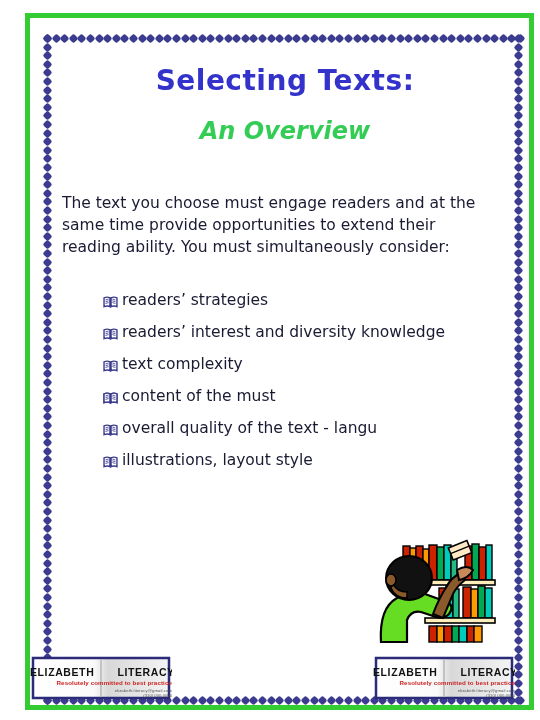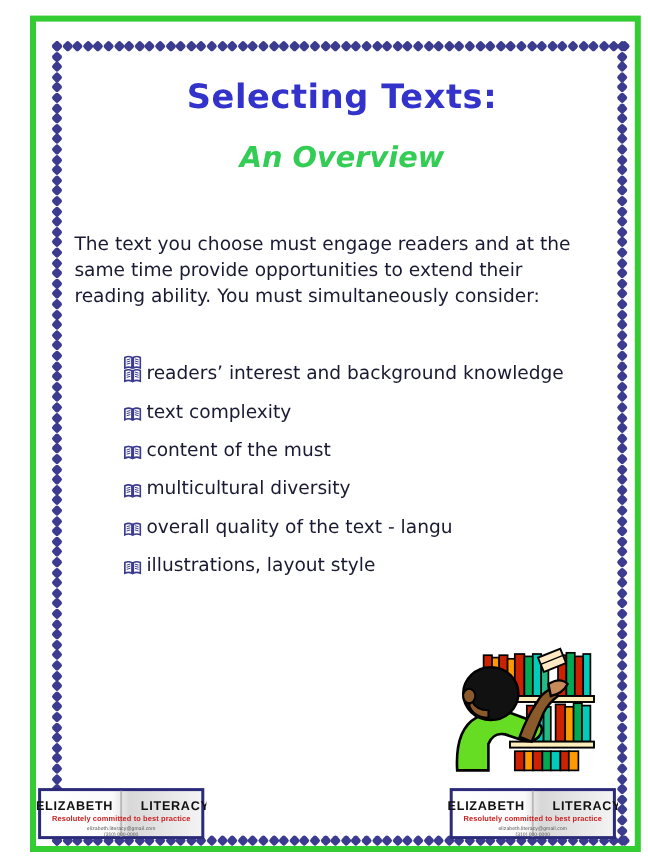--- a/index.html
+++ b/index.html
@@ -144,21 +144,21 @@
   .logo-inner {
     position: absolute;
     left: 0; top: 0;
     width: 142px;
     height: 46px;
   }
   .logo-txt {
     position: absolute;
     left: 0;
     width: 142px;
-    text-align: center;
+    text-align: right;
     font-family: "Liberation Sans", sans-serif;
     white-space: nowrap;
     overflow: hidden;
   }
   .logo-name {
     top: 11px;
     font-size: 10.5px;
     font-weight: bold;
     letter-spacing: 0.6px;
     color: #111111;
@@ -470,27 +470,27 @@
   <div id="subtitle">An Overview</div>
 
   <div id="intro">The text you choose must engage readers and at the same time provide opportunities to extend their reading ability.  You must simultaneously consider:</div>
 
   <div id="bullets">
       <div class="bullet-item"><span class="book-bullet"><svg viewBox="0 0 16 13" width="15" height="12">
             <path d="M1 2 Q4.5 0.4 7.4 2 L7.4 11.6 Q4.5 10 1 11.6 Z" fill="#ffffff" stroke="#3b3b8f" stroke-width="1.5"></path>
             <path d="M15 2 Q11.5 0.4 8.6 2 L8.6 11.6 Q11.5 10 15 11.6 Z" fill="#ffffff" stroke="#3b3b8f" stroke-width="1.5"></path>
             <rect x="7.4" y="1.6" width="1.2" height="10.2" fill="#3b3b8f"></rect>
             <path d="M2.6 4.3 L6 3.3 M2.6 6.2 L6 5.2 M2.6 8.1 L6 7.1 M10 3.3 L13.4 4.3 M10 5.2 L13.4 6.2 M10 7.1 L13.4 8.1" stroke="#3b3b8f" stroke-width="0.9"></path>
-          </svg></span></div>
+          </svg></span><span>readers’ strategies</span></div>
       <div class="bullet-item two-line"><span class="book-bullet"><svg viewBox="0 0 16 13" width="15" height="12">
             <path d="M1 2 Q4.5 0.4 7.4 2 L7.4 11.6 Q4.5 10 1 11.6 Z" fill="#ffffff" stroke="#3b3b8f" stroke-width="1.5"></path>
             <path d="M15 2 Q11.5 0.4 8.6 2 L8.6 11.6 Q11.5 10 15 11.6 Z" fill="#ffffff" stroke="#3b3b8f" stroke-width="1.5"></path>
             <rect x="7.4" y="1.6" width="1.2" height="10.2" fill="#3b3b8f"></rect>
             <path d="M2.6 4.3 L6 3.3 M2.6 6.2 L6 5.2 M2.6 8.1 L6 7.1 M10 3.3 L13.4 4.3 M10 5.2 L13.4 6.2 M10 7.1 L13.4 8.1" stroke="#3b3b8f" stroke-width="0.9"></path>
-          </svg></span><span>readers’ interest and background knowledge</span></div>
+          </svg></span><span>readers’ interest and diversity knowledge</span></div>
       <div class="bullet-item"><span class="book-bullet"><svg viewBox="0 0 16 13" width="15" height="12">
             <path d="M1 2 Q4.5 0.4 7.4 2 L7.4 11.6 Q4.5 10 1 11.6 Z" fill="#ffffff" stroke="#3b3b8f" stroke-width="1.5"></path>
             <path d="M15 2 Q11.5 0.4 8.6 2 L8.6 11.6 Q11.5 10 15 11.6 Z" fill="#ffffff" stroke="#3b3b8f" stroke-width="1.5"></path>
             <rect x="7.4" y="1.6" width="1.2" height="10.2" fill="#3b3b8f"></rect>
             <path d="M2.6 4.3 L6 3.3 M2.6 6.2 L6 5.2 M2.6 8.1 L6 7.1 M10 3.3 L13.4 4.3 M10 5.2 L13.4 6.2 M10 7.1 L13.4 8.1" stroke="#3b3b8f" stroke-width="0.9"></path>
           </svg></span><span>text complexity</span></div>
       <div class="bullet-item"><span class="book-bullet"><svg viewBox="0 0 16 13" width="15" height="12">
             <path d="M1 2 Q4.5 0.4 7.4 2 L7.4 11.6 Q4.5 10 1 11.6 Z" fill="#ffffff" stroke="#3b3b8f" stroke-width="1.5"></path>
             <path d="M15 2 Q11.5 0.4 8.6 2 L8.6 11.6 Q11.5 10 15 11.6 Z" fill="#ffffff" stroke="#3b3b8f" stroke-width="1.5"></path>
             <rect x="7.4" y="1.6" width="1.2" height="10.2" fill="#3b3b8f"></rect>
@@ -500,26 +500,20 @@
             <path d="M1 2 Q4.5 0.4 7.4 2 L7.4 11.6 Q4.5 10 1 11.6 Z" fill="#ffffff" stroke="#3b3b8f" stroke-width="1.5"></path>
             <path d="M15 2 Q11.5 0.4 8.6 2 L8.6 11.6 Q11.5 10 15 11.6 Z" fill="#ffffff" stroke="#3b3b8f" stroke-width="1.5"></path>
             <rect x="7.4" y="1.6" width="1.2" height="10.2" fill="#3b3b8f"></rect>
             <path d="M2.6 4.3 L6 3.3 M2.6 6.2 L6 5.2 M2.6 8.1 L6 7.1 M10 3.3 L13.4 4.3 M10 5.2 L13.4 6.2 M10 7.1 L13.4 8.1" stroke="#3b3b8f" stroke-width="0.9"></path>
           </svg></span><span>content of the must</span></div>
       <div class="bullet-item"><span class="book-bullet"><svg viewBox="0 0 16 13" width="15" height="12">
             <path d="M1 2 Q4.5 0.4 7.4 2 L7.4 11.6 Q4.5 10 1 11.6 Z" fill="#ffffff" stroke="#3b3b8f" stroke-width="1.5"></path>
             <path d="M15 2 Q11.5 0.4 8.6 2 L8.6 11.6 Q11.5 10 15 11.6 Z" fill="#ffffff" stroke="#3b3b8f" stroke-width="1.5"></path>
             <rect x="7.4" y="1.6" width="1.2" height="10.2" fill="#3b3b8f"></rect>
             <path d="M2.6 4.3 L6 3.3 M2.6 6.2 L6 5.2 M2.6 8.1 L6 7.1 M10 3.3 L13.4 4.3 M10 5.2 L13.4 6.2 M10 7.1 L13.4 8.1" stroke="#3b3b8f" stroke-width="0.9"></path>
-          </svg></span><span>multicultural diversity</span></div>
-      <div class="bullet-item"><span class="book-bullet"><svg viewBox="0 0 16 13" width="15" height="12">
-            <path d="M1 2 Q4.5 0.4 7.4 2 L7.4 11.6 Q4.5 10 1 11.6 Z" fill="#ffffff" stroke="#3b3b8f" stroke-width="1.5"></path>
-            <path d="M15 2 Q11.5 0.4 8.6 2 L8.6 11.6 Q11.5 10 15 11.6 Z" fill="#ffffff" stroke="#3b3b8f" stroke-width="1.5"></path>
-            <rect x="7.4" y="1.6" width="1.2" height="10.2" fill="#3b3b8f"></rect>
-            <path d="M2.6 4.3 L6 3.3 M2.6 6.2 L6 5.2 M2.6 8.1 L6 7.1 M10 3.3 L13.4 4.3 M10 5.2 L13.4 6.2 M10 7.1 L13.4 8.1" stroke="#3b3b8f" stroke-width="0.9"></path>
           </svg></span><span>overall quality of the text - langu</span></div>
       <div class="bullet-item"><span class="book-bullet"><svg viewBox="0 0 16 13" width="15" height="12">
             <path d="M1 2 Q4.5 0.4 7.4 2 L7.4 11.6 Q4.5 10 1 11.6 Z" fill="#ffffff" stroke="#3b3b8f" stroke-width="1.5"></path>
             <path d="M15 2 Q11.5 0.4 8.6 2 L8.6 11.6 Q11.5 10 15 11.6 Z" fill="#ffffff" stroke="#3b3b8f" stroke-width="1.5"></path>
             <rect x="7.4" y="1.6" width="1.2" height="10.2" fill="#3b3b8f"></rect>
             <path d="M2.6 4.3 L6 3.3 M2.6 6.2 L6 5.2 M2.6 8.1 L6 7.1 M10 3.3 L13.4 4.3 M10 5.2 L13.4 6.2 M10 7.1 L13.4 8.1" stroke="#3b3b8f" stroke-width="0.9"></path>
           </svg></span><span>illustrations, layout style</span></div>
     </div>
 
   <div id="clipart">

